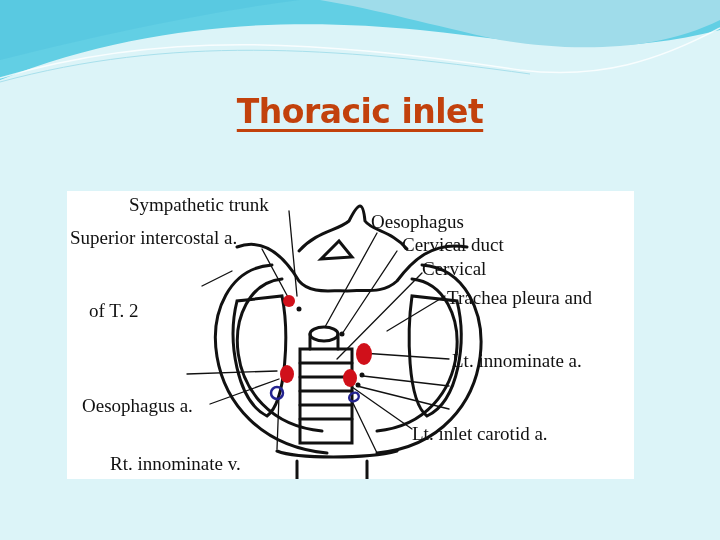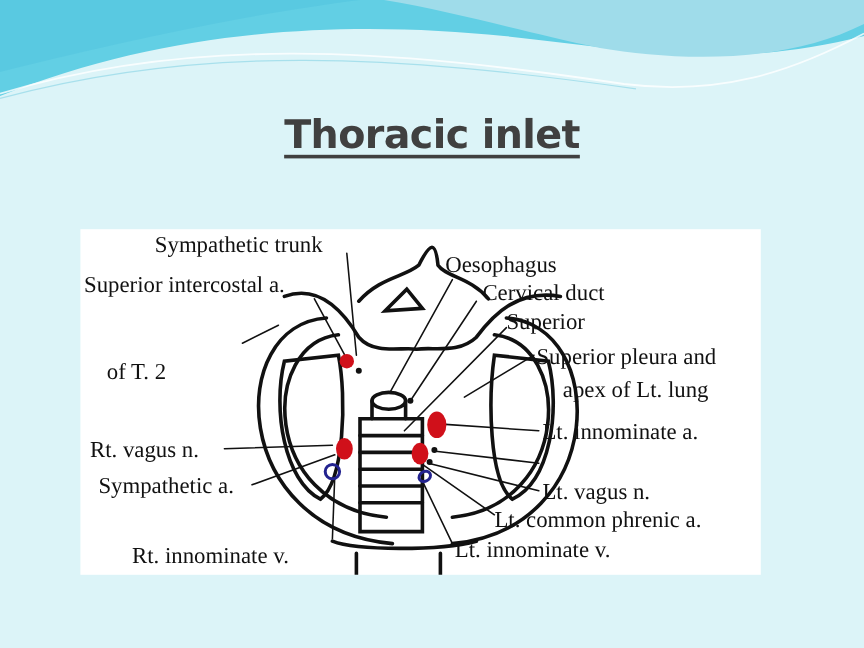--- a/index.html
+++ b/index.html
@@ -6,21 +6,21 @@
   body {
     width: 720px; height: 540px; overflow: hidden;
     background: #dcf4f8;
     position: relative;
     font-family: "Liberation Sans", sans-serif;
   }
   .wave { position: absolute; left: 0; top: 0; width: 720px; height: 90px; }
   .title {
     position: absolute; left: 0; top: 92px; width: 720px; text-align: center;
     font-family: "DejaVu Sans", sans-serif; font-weight: bold; font-size: 33px;
-    color: #404040; letter-spacing: -0.5px;
+    color: #c2410c; letter-spacing: -0.5px;
   }
   .title span { text-decoration: underline; text-decoration-thickness: 3px; text-underline-offset: 6px; }
   .figure {
     position: absolute; left: 67px; top: 191px; width: 567px; height: 288px;
     background: #ffffff;
   }
   .figure svg { position: absolute; left: 0; top: 0; }
   .lbl {
     position: absolute; font-family: "Liberation Serif", serif; font-size: 19px;
     color: #111; white-space: nowrap; line-height: 1;
@@ -96,25 +96,21 @@
 
     <g fill="none" stroke="#23238f" stroke-width="2.5">
       <ellipse cx="210" cy="202" rx="6" ry="6"></ellipse>
       <ellipse cx="287" cy="206" rx="5" ry="4" transform="rotate(-30 287 206)"></ellipse>
     </g>
   </svg>
 
   <div class="lbl" style="left:62px;top:4px">Sympathetic trunk</div>
   <div class="lbl" style="left:3px;top:37px">Superior intercostal a.</div>
   <div class="lbl" style="left:22px;top:110px">of T. 2</div>
-  <div class="lbl" style="left:8px;top:175px">Rt. vagus n.</div>
-  <div class="lbl" style="left:15px;top:205px">Sympathetic a.</div>
+  <div class="lbl" style="left:15px;top:205px">Oesophagus a.</div>
   <div class="lbl" style="left:43px;top:263px">Rt. innominate v.</div>
   <div class="lbl" style="left:304px;top:21px">Oesophagus</div>
   <div class="lbl" style="left:335px;top:44px">Cervical duct</div>
-  <div class="lbl" style="left:355px;top:68px">Superior</div>
-  <div class="lbl" style="left:380px;top:97px">Superior pleura and</div>
-  <div class="lbl" style="left:402px;top:125px">apex of Lt. lung</div>
+  <div class="lbl" style="left:355px;top:68px">Cervical</div>
+  <div class="lbl" style="left:380px;top:97px">Trachea pleura and</div>
   <div class="lbl" style="left:385px;top:160px">Lt. innominate a.</div>
-  <div class="lbl" style="left:385px;top:210px">Lt. vagus n.</div>
-  <div class="lbl" style="left:345px;top:233px">Lt. common phrenic a.</div>
-  <div class="lbl" style="left:312px;top:258px">Lt. innominate v.</div>
+  <div class="lbl" style="left:345px;top:233px">Lt. inlet carotid a.</div>
 </div>
 
 </body></html>

